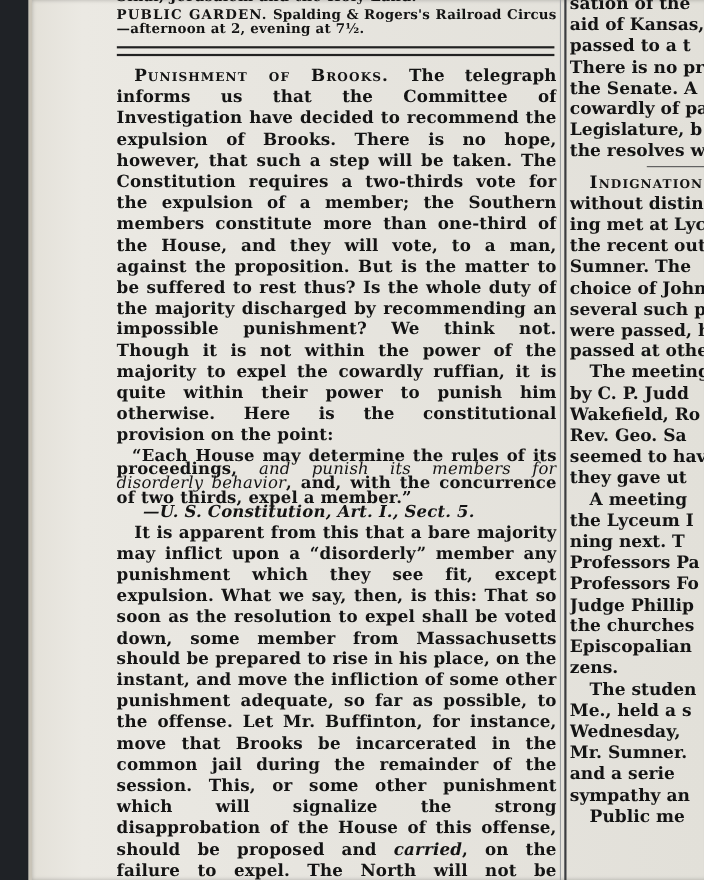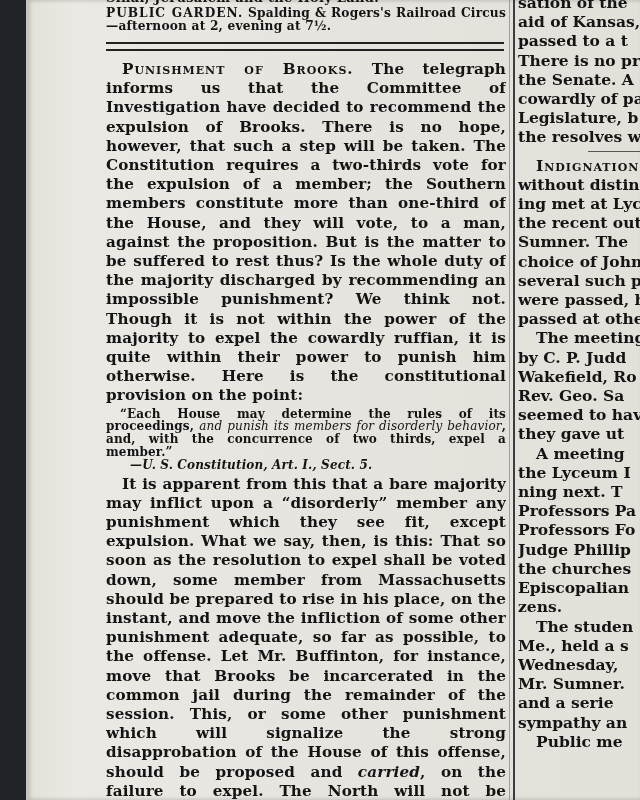--- a/index.html
+++ b/index.html
@@ -46,21 +46,21 @@
     margin-top: 9px; height: 5px; border-top: 2px solid #222; border-bottom: 2px solid #222;
     width: 398px;
   }
   .article {
     margin-top: 9px; font-size: 15.2px; line-height: 19.2px; font-weight: bold;
     text-align: justify; letter-spacing: 0.15px;
   }
   .article p { margin: 0; text-indent: 16px; }
   .article .title { font-variant: small-caps; letter-spacing: 1px; }
   .quote {
-    font-size: 12px; line-height: 12.8px; font-weight: bold; text-align: justify;
+    font-size: 15px; line-height: 12.8px; font-weight: bold; text-align: justify;
     margin: 2px 0 3px 0; text-indent: 14px;
   }
   .quote .it, .article .it { font-style: italic; font-weight: normal; }
   .quote .cite { font-style: italic; display: block; text-indent: 0; margin-left: 24px; }
   .right-text {
     font-size: 15.5px; line-height: 19.2px; font-weight: bold; white-space: nowrap;
     margin-top: -7px;
   }
   .right-text .line { display: block; }
   .right-text .indent { padding-left: 18px; }

